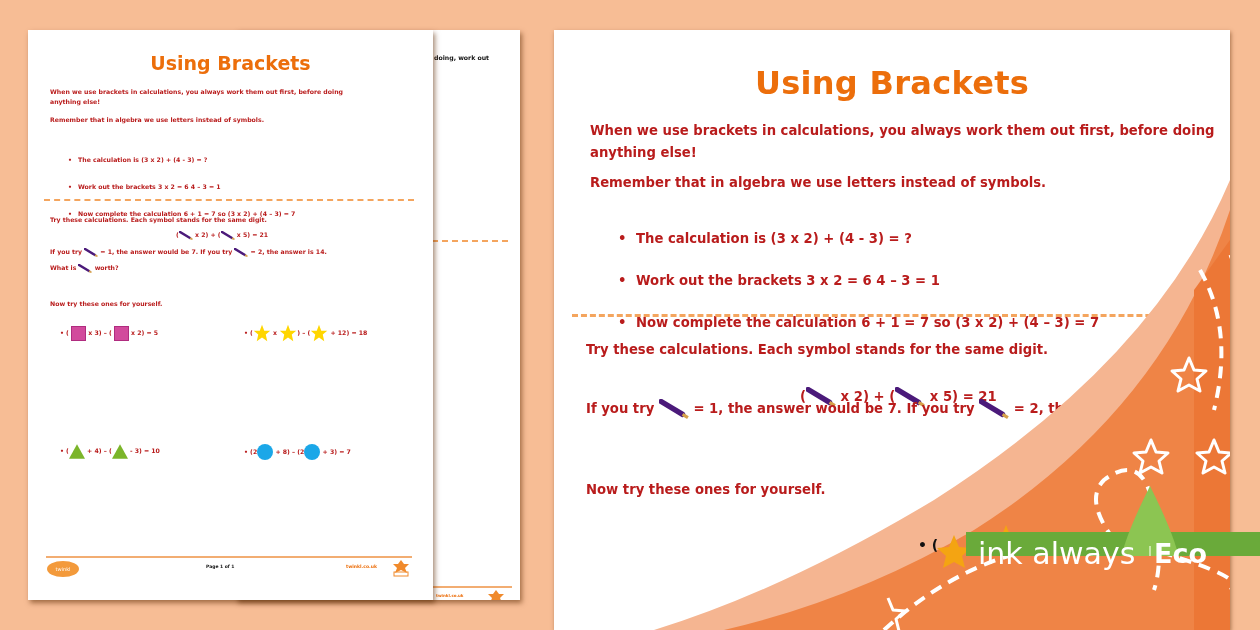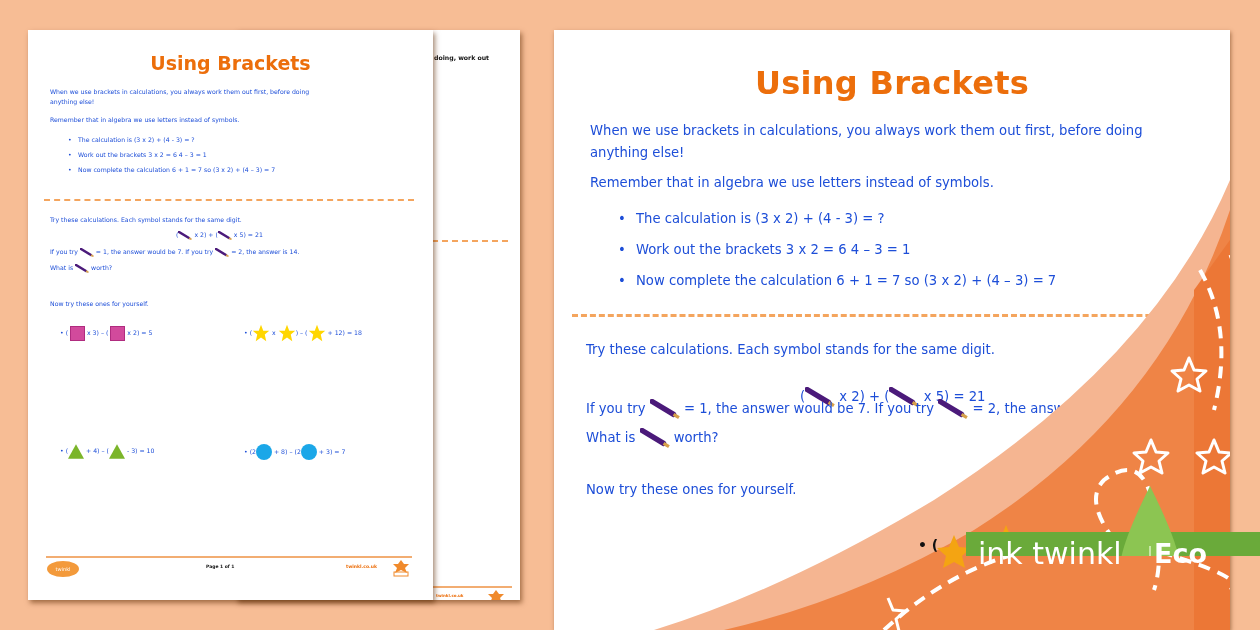--- a/index.html
+++ b/index.html
@@ -7,24 +7,24 @@
     width:1260px; height:630px; overflow:hidden; position:relative;
     background:#f7bd95;
     font-family:"DejaVu Sans", sans-serif;
   }
   .page { position:absolute; background:#fff; box-shadow:2px 3px 5px rgba(90,40,0,0.55); overflow:hidden; }
   #back-page { left:236px; top:30px; width:284px; height:570px; }
   #small-page { left:28px; top:30px; width:405px; height:570px; }
   #big-page { left:554px; top:30px; width:676px; height:600px; box-shadow:1px 2px 4px rgba(90,40,0,0.5); }
 
   .title { color:#ec6e0b; font-weight:bold; text-align:center; }
-  .txt { color:#1d4ed8; font-weight:normal; }
+  .txt { color:#b91c1c; font-weight:bold; }
   .dash { position:absolute; border-top-style:dashed; border-top-color:#f4a55e; }
   ul.b { margin:0; padding:0; list-style:none; }
-  ul.b li { position:relative; }
+  ul.b li { position:relative;margin-top:20px; }
   ul.b li::before { content:"\2022"; position:absolute; }
 
   
   #small-page .title { position:absolute; left:0; width:100%; top:22px; font-size:19px; }
   #small-page .txt { font-size:6.2px; position:absolute; }
   #small-page ul.b li { font-size:6.2px; margin-bottom:8px; padding-left:14px; }
   #small-page ul.b li::before { left:4px; }
 
   
   #big-page .title { position:absolute; left:0; width:100%; top:34px; font-size:32px; letter-spacing:0.3px; }
@@ -161,26 +161,20 @@
       </svg><span> x 5) = 21</span>
   </div>
   <div class="txt" style="left:32px; top:368px; white-space:nowrap;">
     <span>If you try </span><svg class="pen" width="30" height="20" viewBox="0 0 28 18">
         <line x1="2" y1="2" x2="22" y2="14" stroke="#4b1a7a" stroke-width="5" stroke-linecap="round"></line>
         <line x1="22" y1="14" x2="27" y2="17" stroke="#d6a04a" stroke-width="3"></line>
       </svg><span> = 1, the answer would be 7. If you try </span><svg class="pen" width="30" height="20" viewBox="0 0 28 18">
         <line x1="2" y1="2" x2="22" y2="14" stroke="#4b1a7a" stroke-width="5" stroke-linecap="round"></line>
         <line x1="22" y1="14" x2="27" y2="17" stroke="#d6a04a" stroke-width="3"></line>
       </svg><span> = 2, the answer is 14.</span>
-  </div>
-  <div class="txt" style="left:32px; top:397px; white-space:nowrap;">
-    <span>What is </span><svg class="pen" width="30" height="20" viewBox="0 0 28 18">
-        <line x1="2" y1="2" x2="22" y2="14" stroke="#4b1a7a" stroke-width="5" stroke-linecap="round"></line>
-        <line x1="22" y1="14" x2="27" y2="17" stroke="#d6a04a" stroke-width="3"></line>
-      </svg><span> worth?</span>
   </div>
   <div class="txt" style="left:32px; top:449px;">Now try these ones for yourself.</div>
 
 
   <svg class="deco" viewBox="0 0 676 600">
     <path d="M676 150 Q600 330 380 470 Q230 560 100 600 L676 600 Z" fill="#f5b591"></path>
     <path d="M676 180 Q610 380 420 500 Q300 570 170 600 L676 600 Z" fill="#ef8446"></path>
     <path d="M676 210 L676 600 L640 600 L640 260 Z" fill="#ec7736"></path>
     <path d="M646 240 Q680 300 660 380 M330 600 Q450 490 600 520 Q700 550 676 560" fill="none" stroke="#fff" stroke-width="4" stroke-dasharray="12 8"></path>
     <path d="M560 510 Q530 470 550 450 Q590 420 600 480 Q610 530 600 560" fill="none" stroke="#fff" stroke-width="4" stroke-dasharray="12 8"></path>
@@ -196,15 +190,15 @@
     <text x="364" y="520" font-size="14" font-weight="bold" fill="#111" font-family="DejaVu Sans, sans-serif">• (</text>
   </svg>
 </div>
 
 <div class="eco-badge">
   <svg width="294" height="70" viewBox="0 0 294 70" style="position:absolute; left:0; top:-46px;">
     <rect x="0" y="46" width="294" height="58" fill="#6aaa3a"></rect>
     <path d="M184 0 Q214 60 214 82 Q214 104 184 104 Q154 104 154 82 Q154 60 184 0 Z" fill="#8cc552"></path>
     <line x1="184" y1="60" x2="184" y2="104" stroke="#c9e8a8" stroke-width="2"></line>
   </svg>
-  <div style="position:absolute; left:12px; top:4px; font-size:30px; color:#fff; font-family:'DejaVu Sans', sans-serif;">ink twinkl</div>
+  <div style="position:absolute; left:12px; top:4px; font-size:30px; color:#fff; font-family:'DejaVu Sans', sans-serif;">ink always</div>
   <div style="position:absolute; left:188px; top:6px; font-size:27px; font-weight:bold; color:#fff; font-family:'DejaVu Sans', sans-serif;">Eco</div>
 </div>
 
 </body></html>

